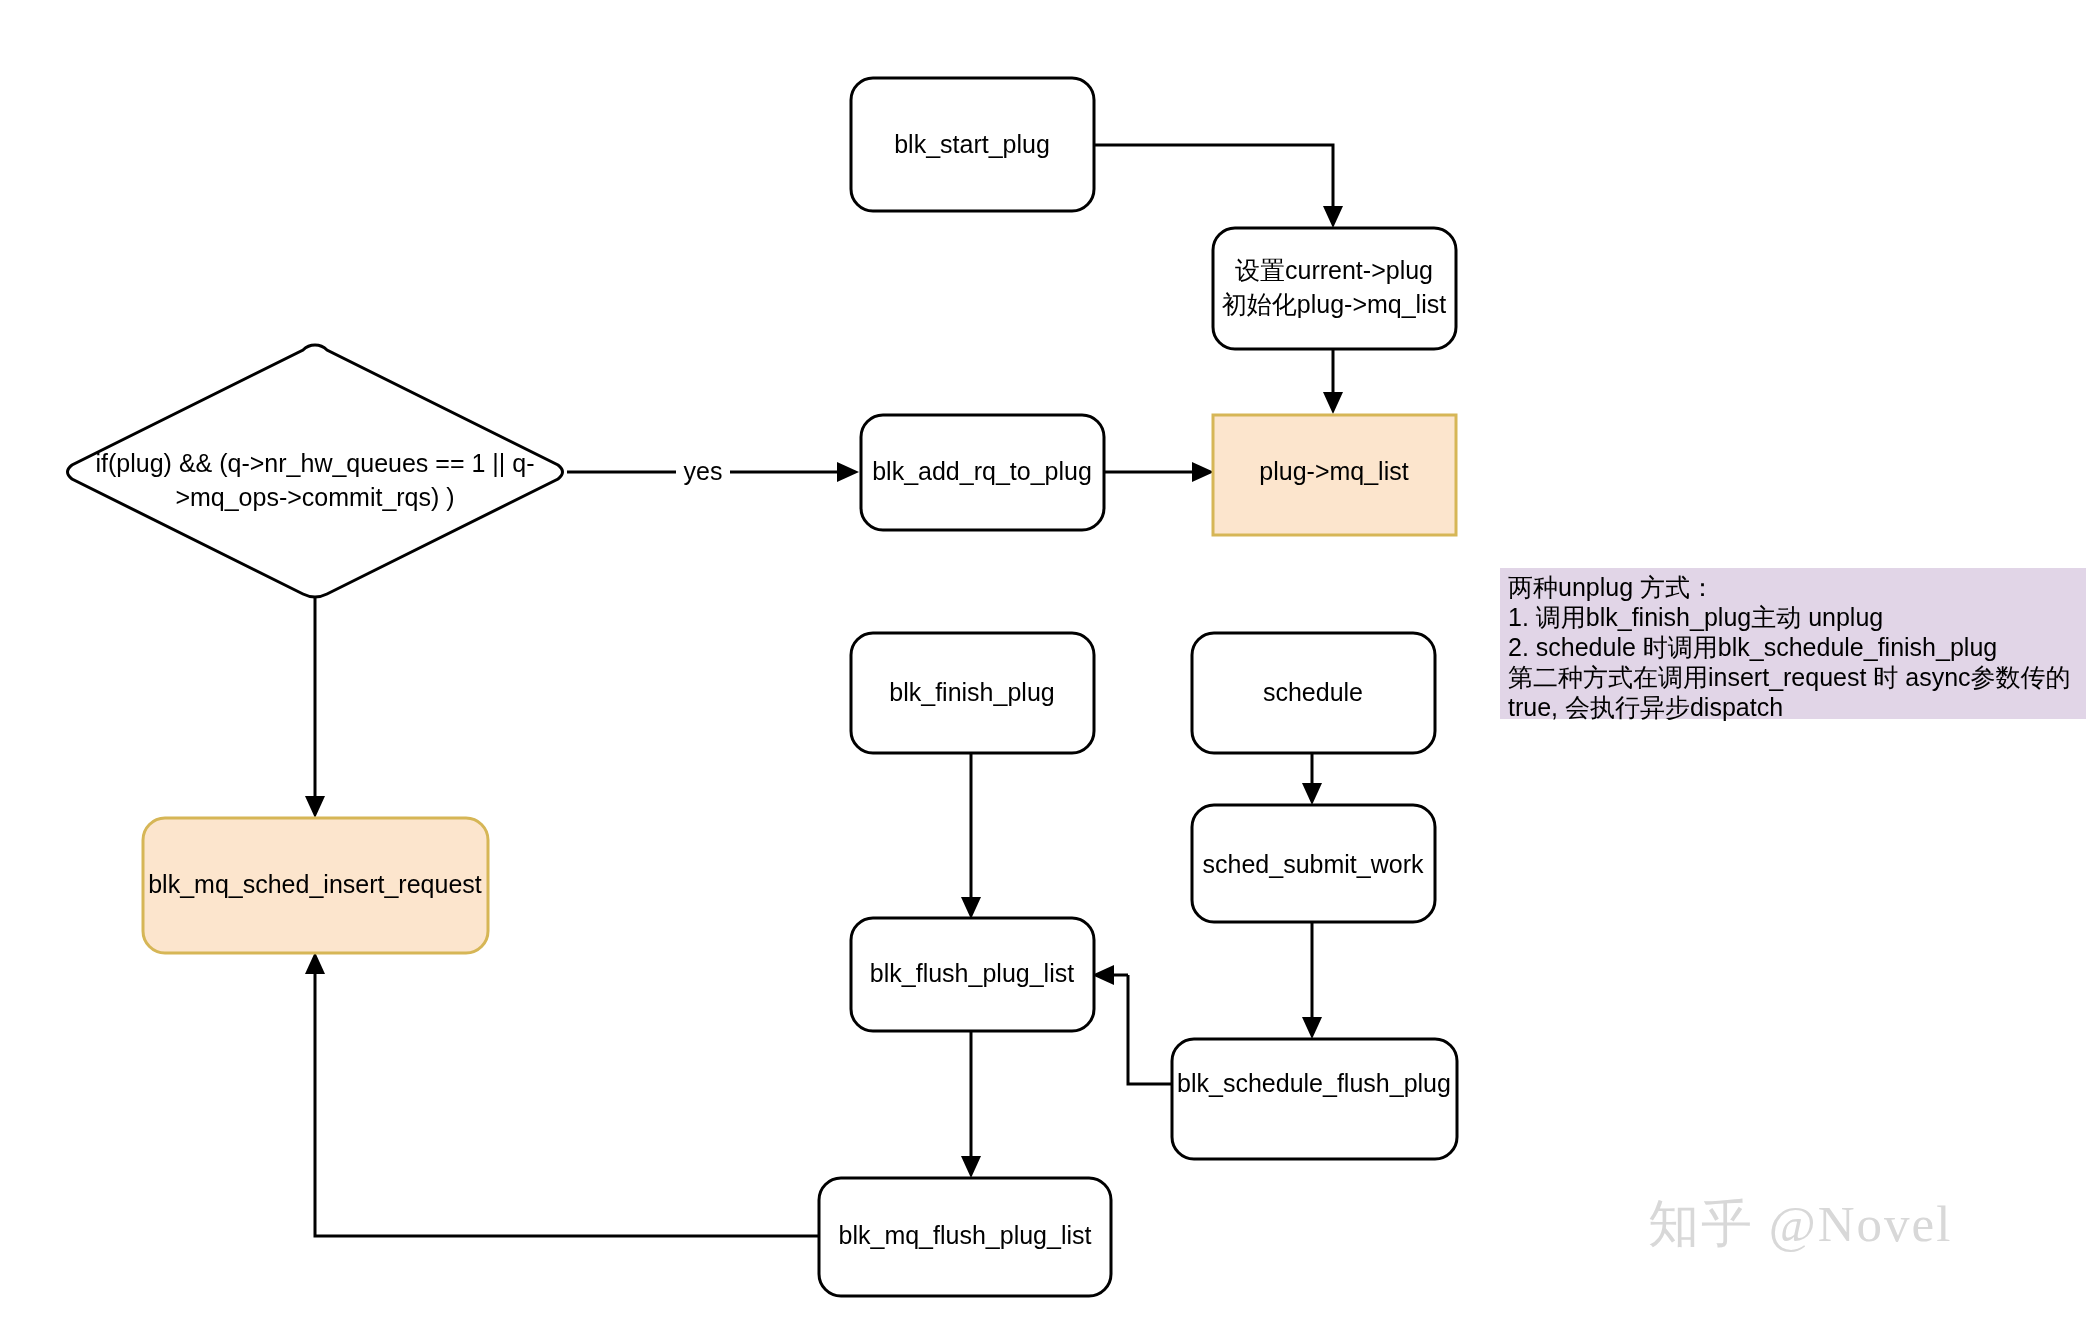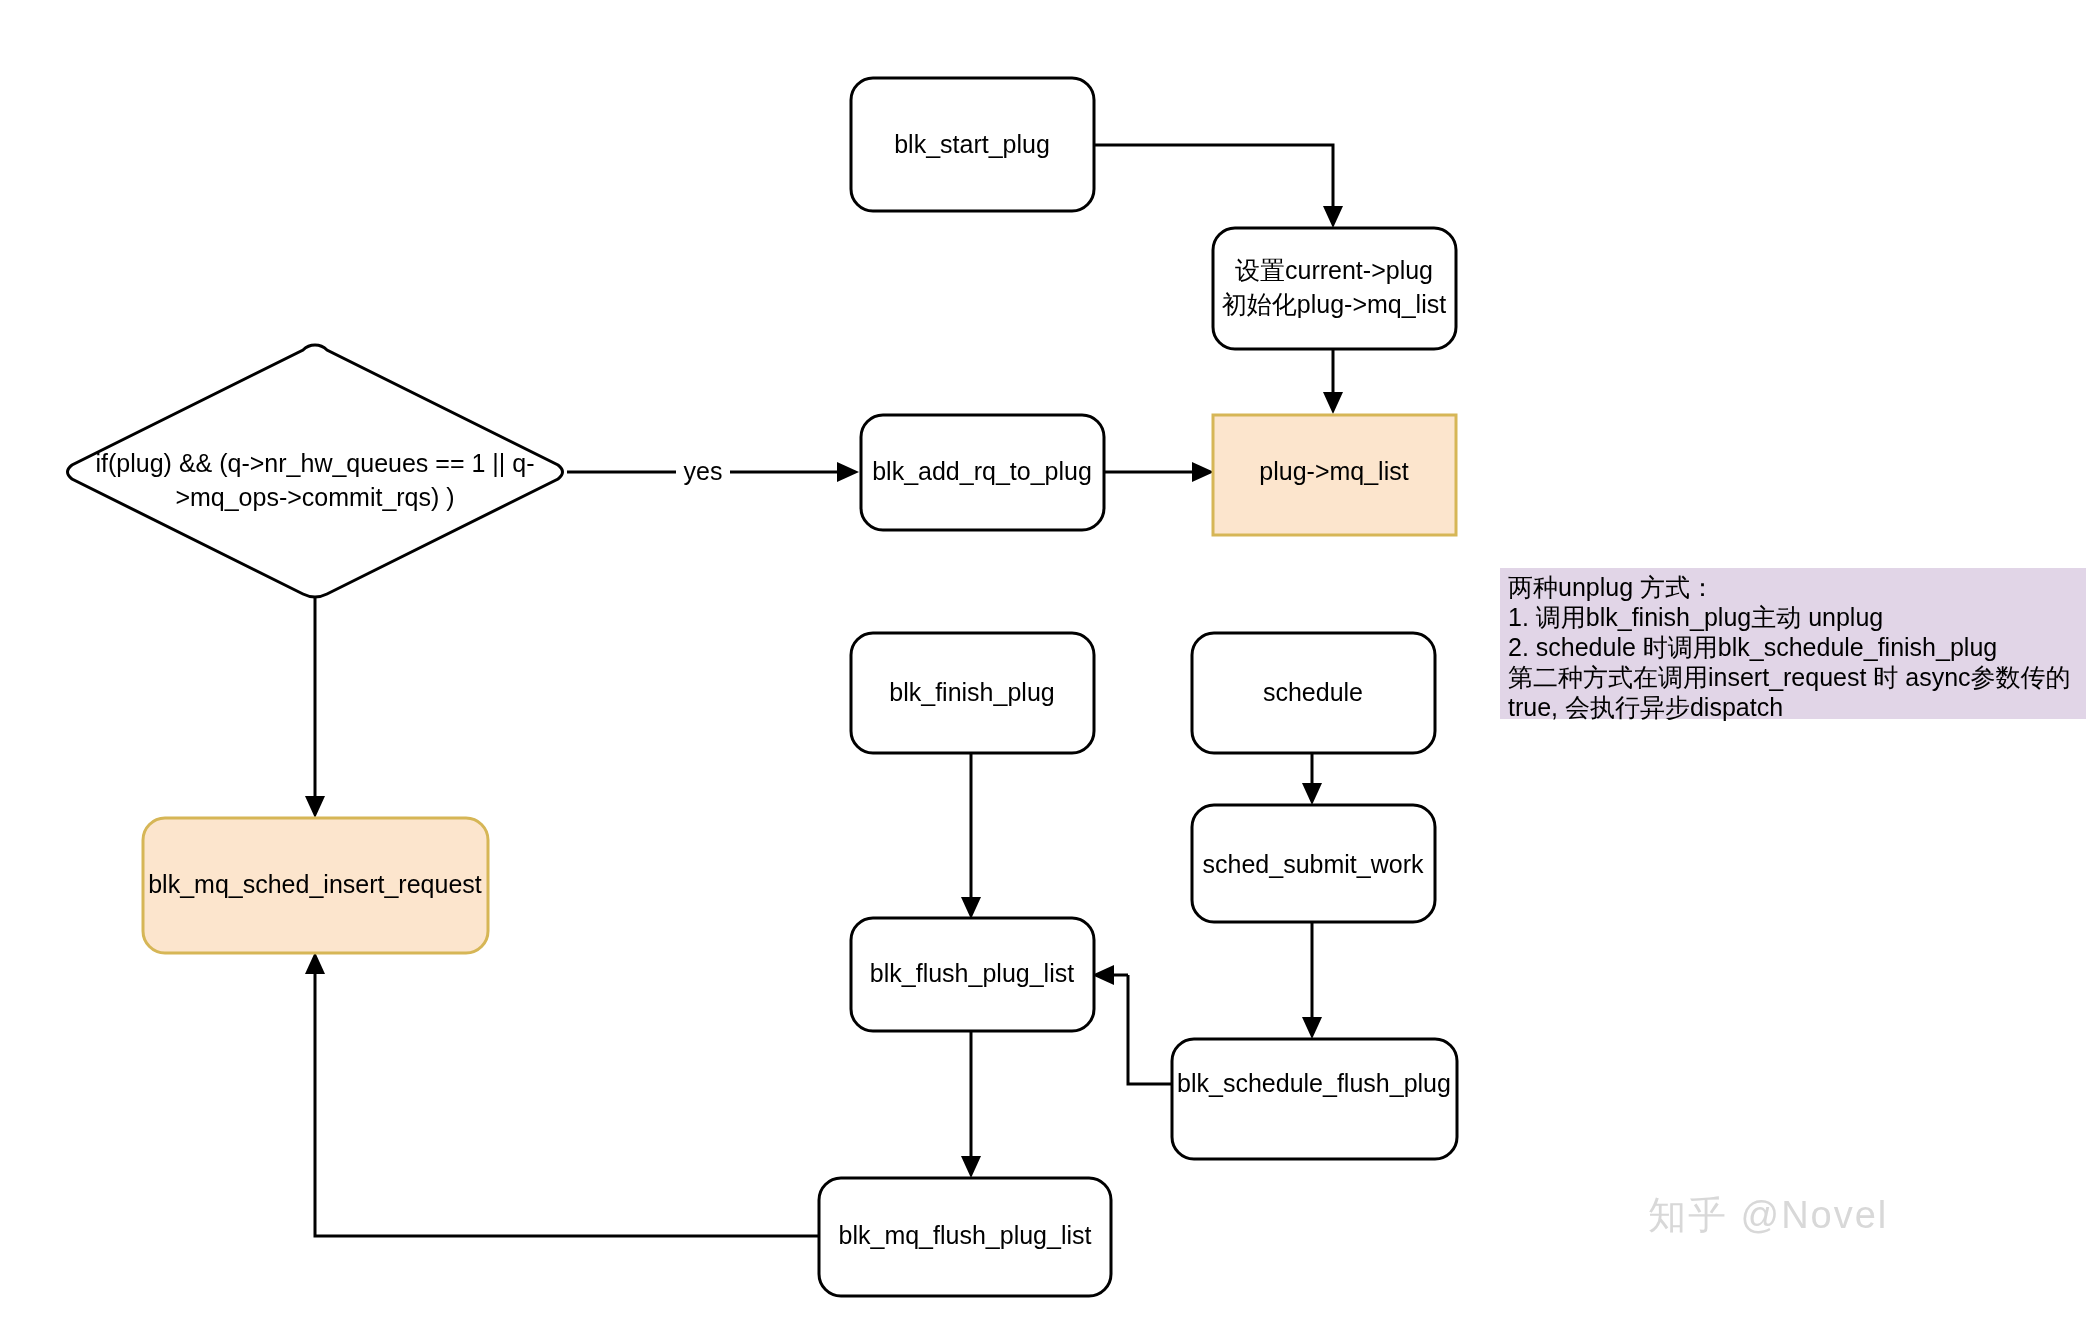--- a/index.html
+++ b/index.html
@@ -85,22 +85,22 @@
     font-size: 25px;
     line-height: 30px;
     color: #000000;
     white-space: pre;
   }
   
   #watermark {
     position: absolute;
     left: 1648px;
     top: 1190px;
-    font-family: Liberation Sans, sans-serif;
-    font-size: 38px;
+    font-family: Liberation Serif, serif;
+    font-size: 51px;
     color: #d8d8d8;
     letter-spacing: 2px;
     white-space: pre;
     user-select: none;
   }
 </style>
 </head>
 <body>
 
 <div id="diagram-root">

